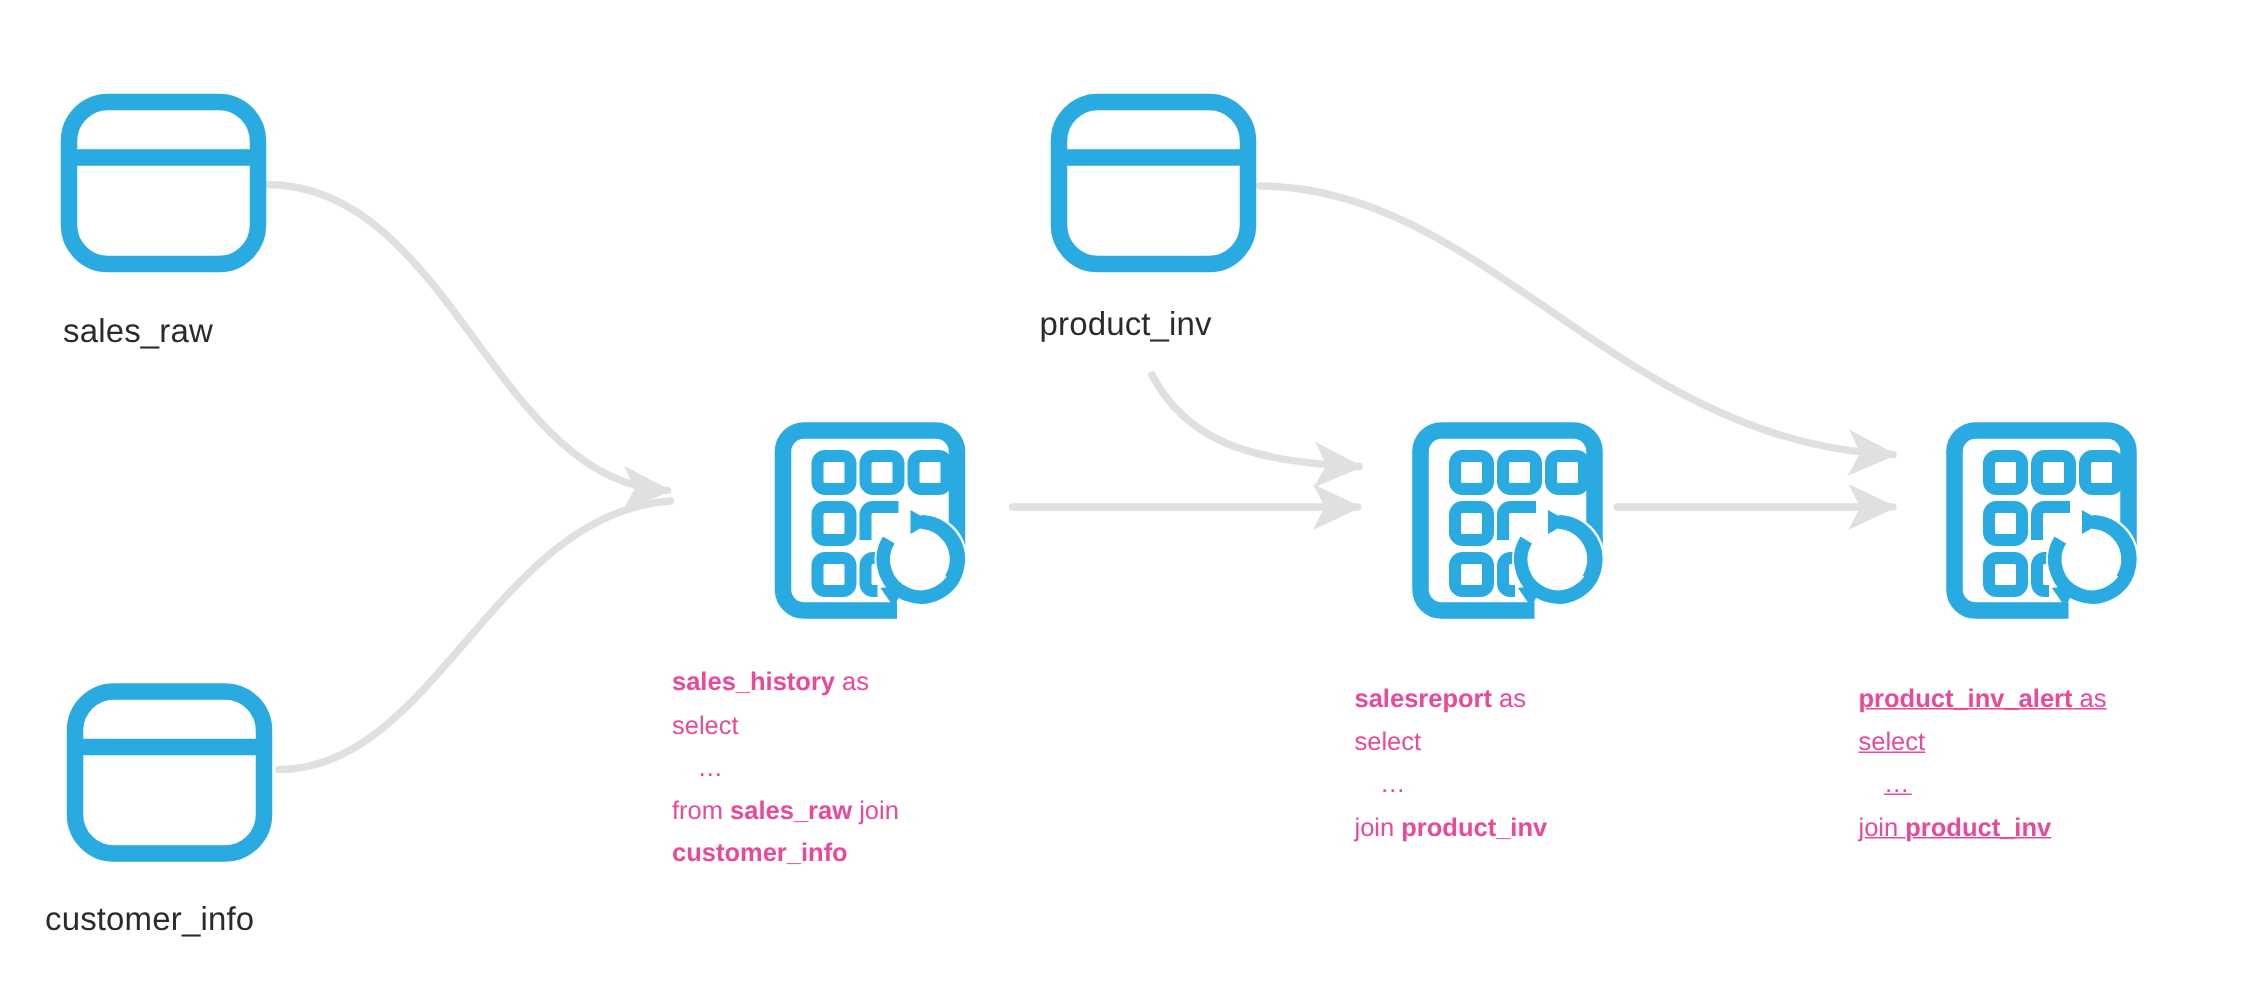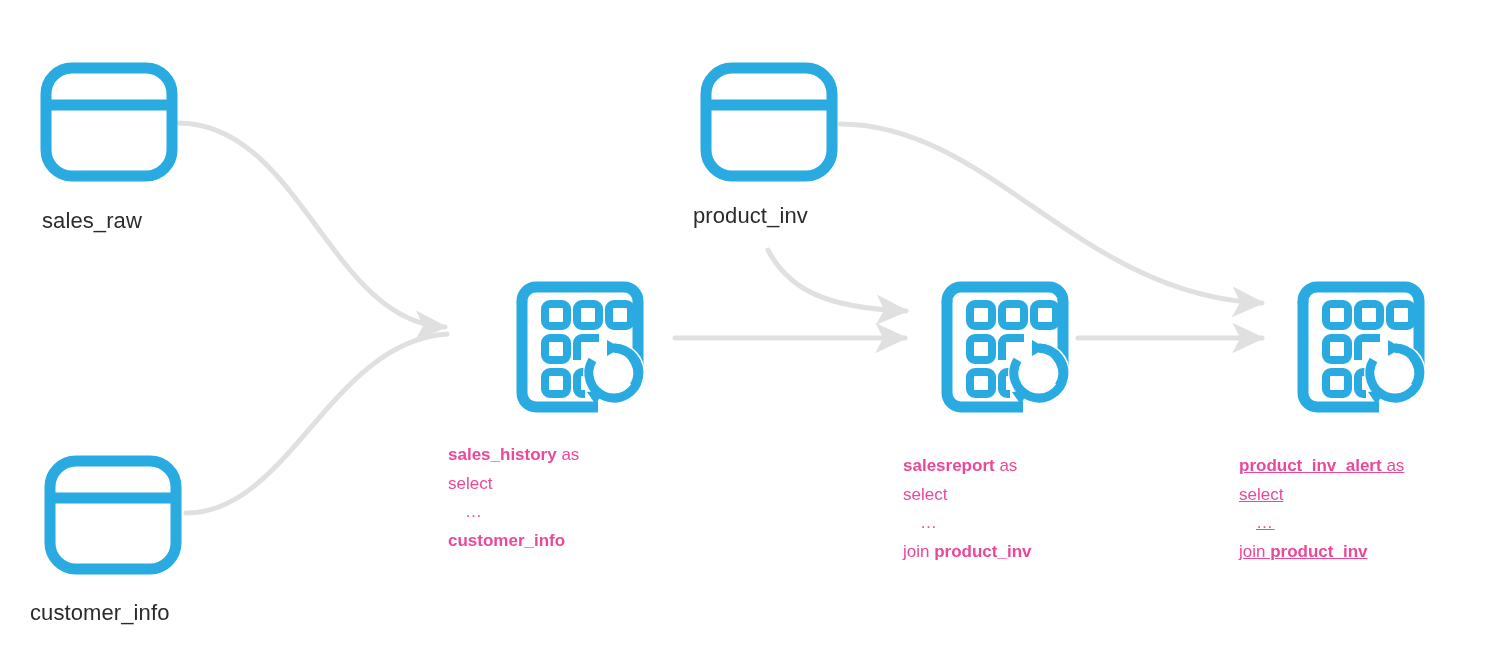--- a/index.html
+++ b/index.html
@@ -147,20 +147,23 @@
       <span class="ln">
         <span class="ident">sales_history</span><span class="kw"> as</span>
       </span>
       <span class="ln">
         <span class="kw">select</span>
       </span>
       <span class="ln ellipsis-line">
         <span class="kw">…</span>
       </span>
       <span class="ln">
+        <span class="kw">from </span><span class="ident">sales_raw</span><span class="kw"> join</span>
+      </span>
+      <span class="ln">
         <span class="ident">customer_info</span>
       </span>
     </div>
   </div>
 
   <div class="node transform-node" style="left:932px; top:272px; width:150px; height:150px;">
     <div class="icon-wrap">
       <svg width="146" height="150" viewBox="0 0 146 150" xmlns="http://www.w3.org/2000/svg">
         <path d="M 15 29 a 14 14 0 0 1 14 -14 h 88 a 14 14 0 0 1 14 14 v 80" fill="none" stroke="#29ABE2" stroke-width="11" stroke-linecap="round"></path>
         <path d="M 15 29 v 92 a 14 14 0 0 0 14 14 h 62" fill="none" stroke="#29ABE2" stroke-width="11" stroke-linecap="butt"></path>

